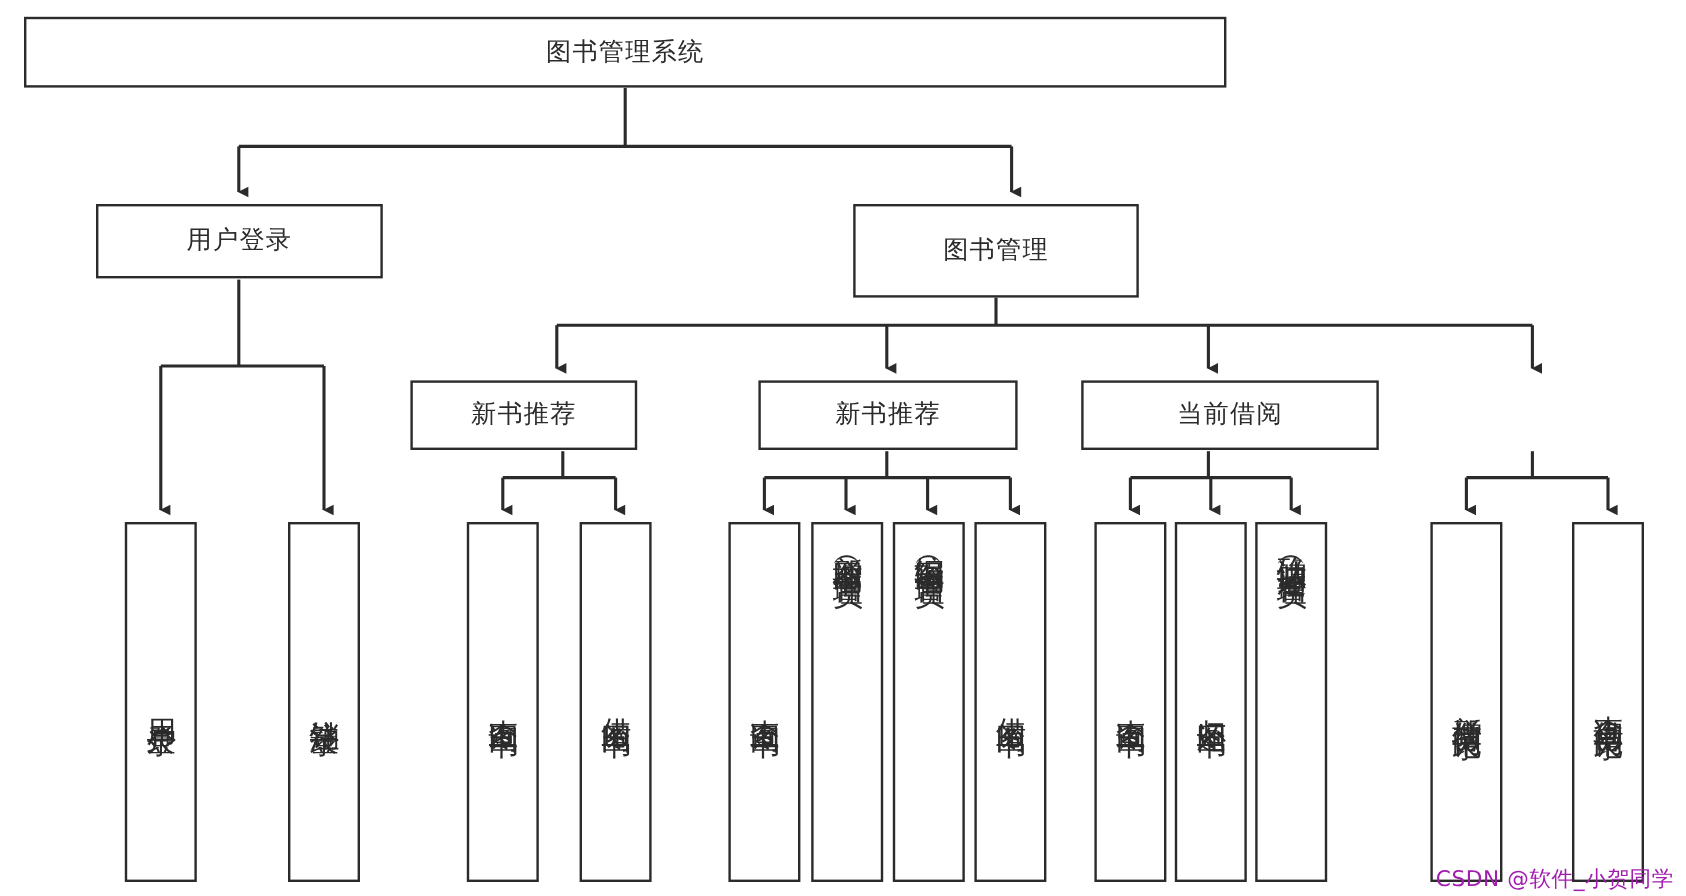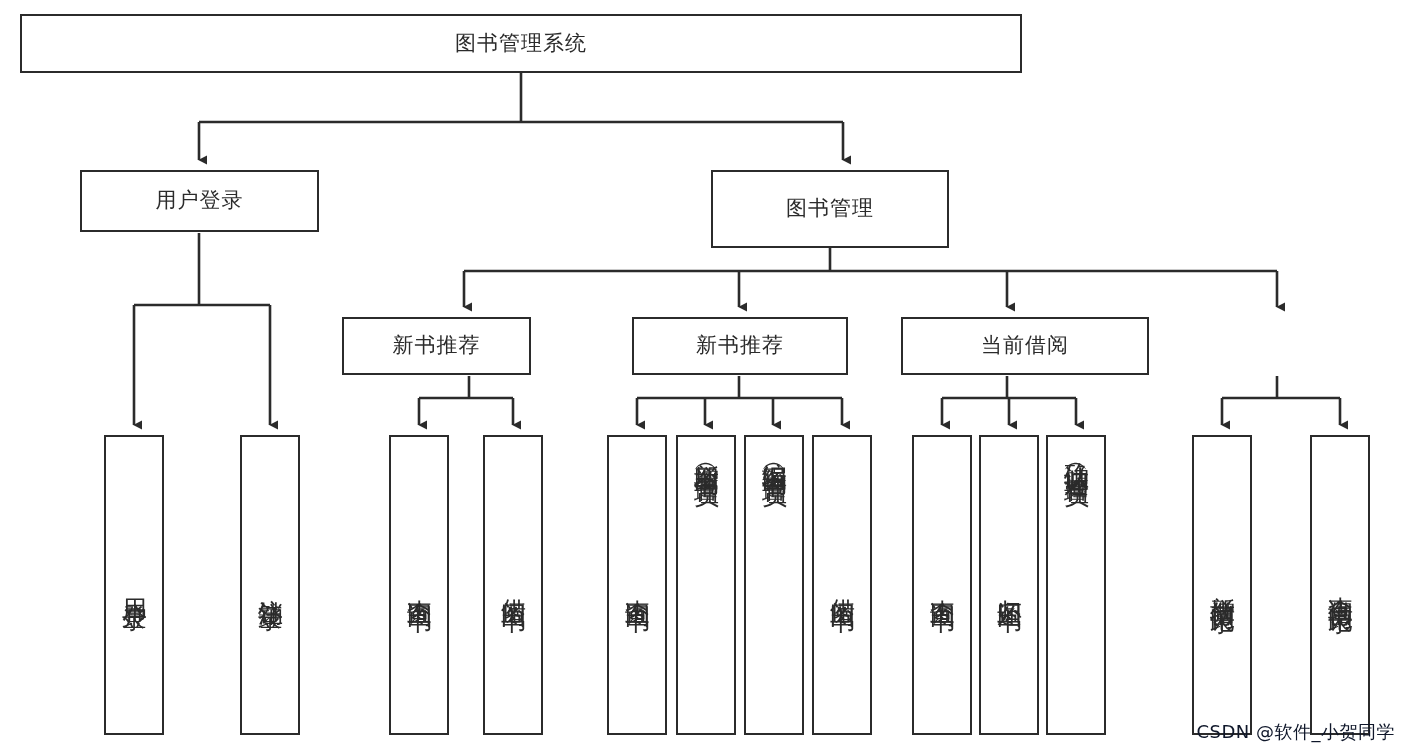--- a/index.html
+++ b/index.html
@@ -57,21 +57,21 @@
   }
   .node-v.center-text {
     align-items: center;
     padding-top: 0;
   }
   .watermark {
     position: absolute;
     right: 10px;
     bottom: 3px;
     font-size: 18px;
-    color: #0f172a;
+    color: #a21caf;
     white-space: nowrap;
     font-family: "DejaVu Sans", "Liberation Sans", sans-serif;
     letter-spacing: 0.5px;
   }
 </style>
 </head>
 <body>
 
 <div id="diagram-root">
 

